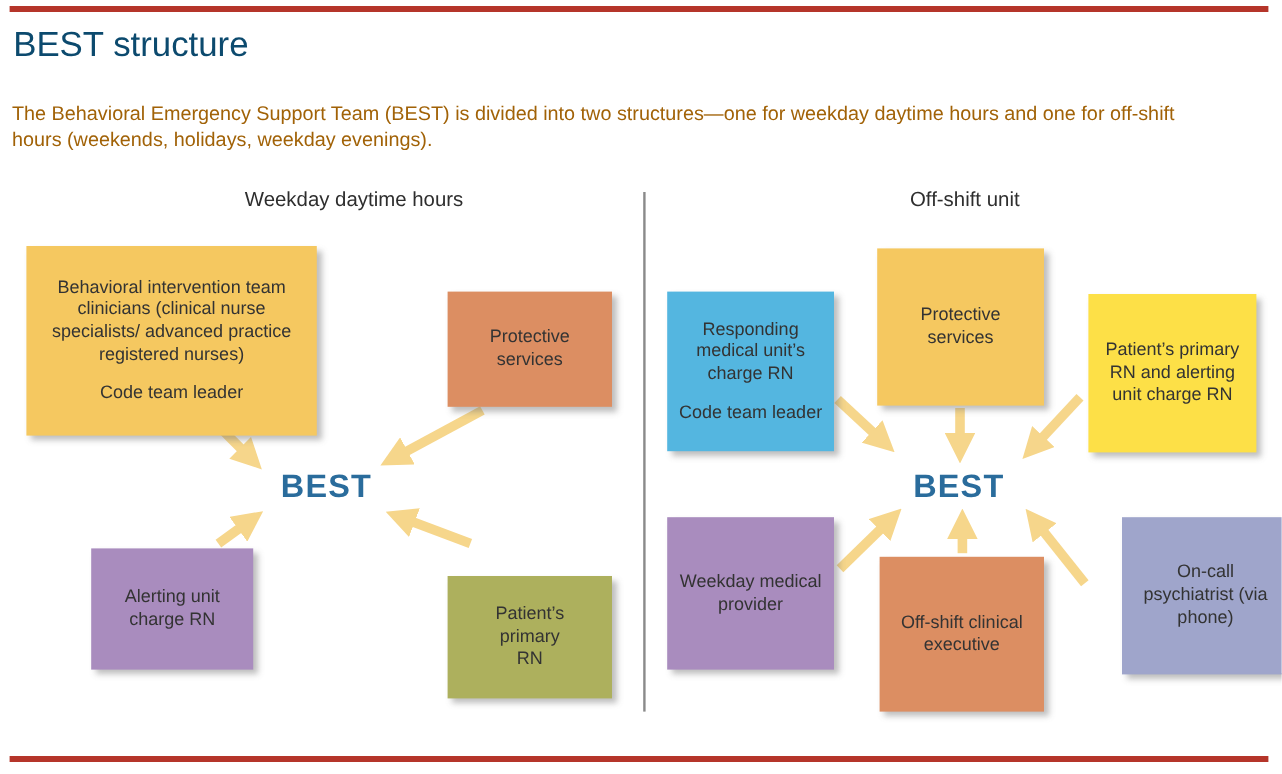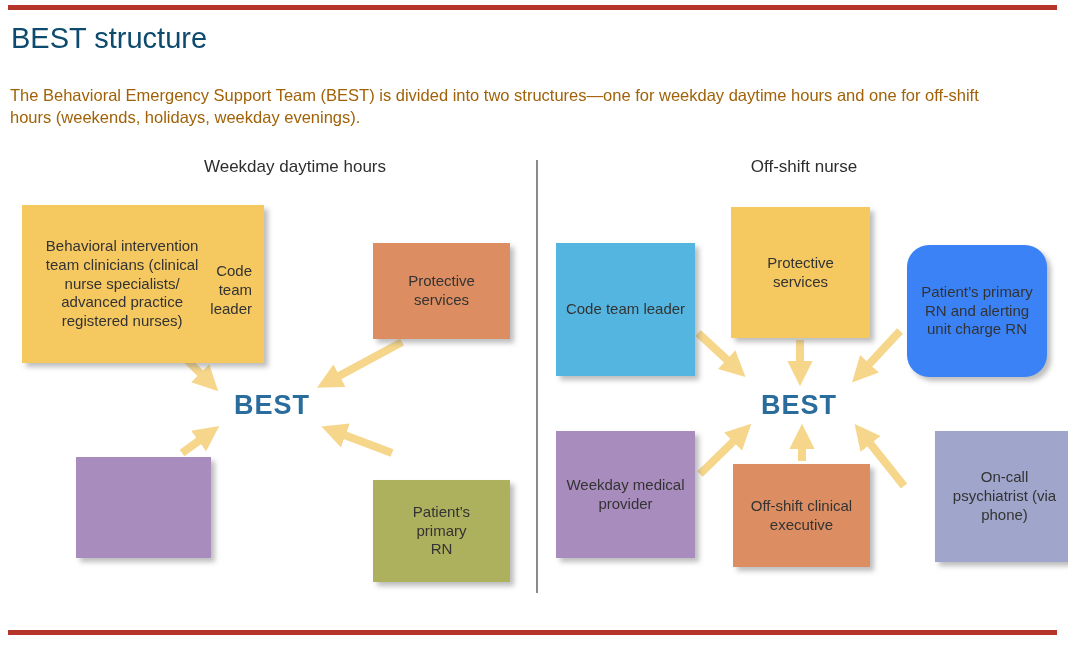--- a/index.html
+++ b/index.html
@@ -32,50 +32,50 @@
   }
   .best{
     position:absolute;width:120px;text-align:center;top:390px;
     font-size:27px;font-weight:bold;color:#2A6C9C;letter-spacing:1px;
     z-index:3;
   }
   .best.weekday{left:212px;}
   .best.offshift{left:739px;}
   .node{
     position:absolute;z-index:2;
-    display:flex;flex-direction:row;align-items:center;justify-content:center;
+    display:flex;flex-direction:column;align-items:center;justify-content:center;
     text-align:center;color:#333333;font-size:15px;line-height:1.25;
     box-shadow:4px 4px 5px rgba(110,110,110,0.45);
     padding:6px 8px;box-sizing:border-box;
   }
   .node .para + .para{margin-top:13px;text-align:right;}
   
   .b-behavioral{left:22px;top:205px;width:242px;height:158px;background:#F5C860;padding:6px 12px;}
   .b-protect-w{left:373px;top:243px;width:137px;height:96px;background:#DC8E62;}
   .b-alerting{left:76px;top:457px;width:135px;height:101px;background:#A98CBE;}
   .b-primrn-w{left:373px;top:480px;width:137px;height:102px;background:#ADB05D;padding:6px 34px;}
   .b-responding{left:556px;top:243px;width:139px;height:133px;background:#54B6E0;}
   .b-protect-o{left:731px;top:207px;width:139px;height:131px;background:#F5C860;padding:6px 24px;}
   .b-primrn-o{left:907px;top:245px;width:140px;height:132px;background:#ADB05D;}
   .b-covering{left:556px;top:431px;width:139px;height:127px;background:#A98CBE;}
-  .b-executive{left:733px;top:464px;width:137px;height:103px;background:#DC8E62;}
+  .b-executive{left:733px;top:464px;width:137px;height:129px;background:#DC8E62;}
   .b-psych{left:935px;top:431px;width:139px;height:131px;background:#9FA5CB;}
   .arrows{position:absolute;left:0;top:0;width:1068px;height:645px;z-index:1;pointer-events:none;}
 </style>
 </head>
 <body>
 
 <div class="rule top"></div>
 
 <div class="page-title">BEST structure</div>
 
 <div class="intro">The Behavioral Emergency Support Team (BEST) is divided into two structures—one for weekday daytime hours and one for off-shift hours (weekends, holidays, weekday evenings).</div>
 
 <div class="section-header weekday">Weekday daytime hours</div>
-<div class="section-header offshift">Off-shift nurse</div>
+<div class="section-header offshift">Off-shift unit</div>
 
 <div class="divider"></div>
 
 <svg class="arrows" viewBox="0 0 1068 645" xmlns="http://www.w3.org/2000/svg">
   <defs>
     <marker id="ah" viewBox="0 0 10 10" refX="6" refY="5" markerWidth="3.2" markerHeight="3.2" orient="auto" markerUnits="strokeWidth">
       <path d="M0,0 L10,5 L0,10 Z" fill="#F6D68B"></path>
     </marker>
   </defs>
   <g stroke-width="8" fill="none" stroke="#F6D68B">
@@ -93,34 +93,36 @@
 </svg>
 
 <div class="node b-behavioral" style="background-color: rgb(245, 200, 96);">
   <div class="para">Behavioral intervention team clinicians (clinical nurse specialists/ advanced practice registered nurses)</div>
   <div class="para">Code team leader</div>
 </div>
 <div class="node b-protect-w" style="background-color: rgb(220, 142, 98);">
   <div class="para">Protective services</div>
 </div>
 <div class="node b-alerting" style="background-color: rgb(169, 140, 190);">
+  <div class="para">Alerting unit charge RN</div>
 </div>
 <div class="node b-primrn-w" style="background-color: rgb(173, 176, 93);">
   <div class="para">Patient’s primary RN</div>
 </div>
 
 <div class="best weekday">BEST</div>
 
 <div class="node b-responding" style="background-color: rgb(84, 182, 224);">
+  <div class="para">Responding medical unit’s charge RN</div>
   <div class="para">Code team leader</div>
 </div>
 <div class="node b-protect-o" style="background-color: rgb(245, 200, 96);">
   <div class="para">Protective services</div>
 </div>
-<div class="node b-primrn-o" style="background-color: #3b82f6; border-radius: 22px;">
+<div class="node b-primrn-o" style="background-color: #fde047;">
   <div class="para">Patient’s primary RN and alerting unit charge RN</div>
 </div>
 <div class="node b-covering" style="background-color: rgb(169, 140, 190);">
   <div class="para">Weekday medical provider</div>
 </div>
 <div class="node b-executive" style="background-color: rgb(220, 142, 98);">
   <div class="para">Off-shift clinical executive</div>
 </div>
 <div class="node b-psych" style="background-color: rgb(159, 165, 203);">
   <div class="para">On-call psychiatrist (via phone)</div>

